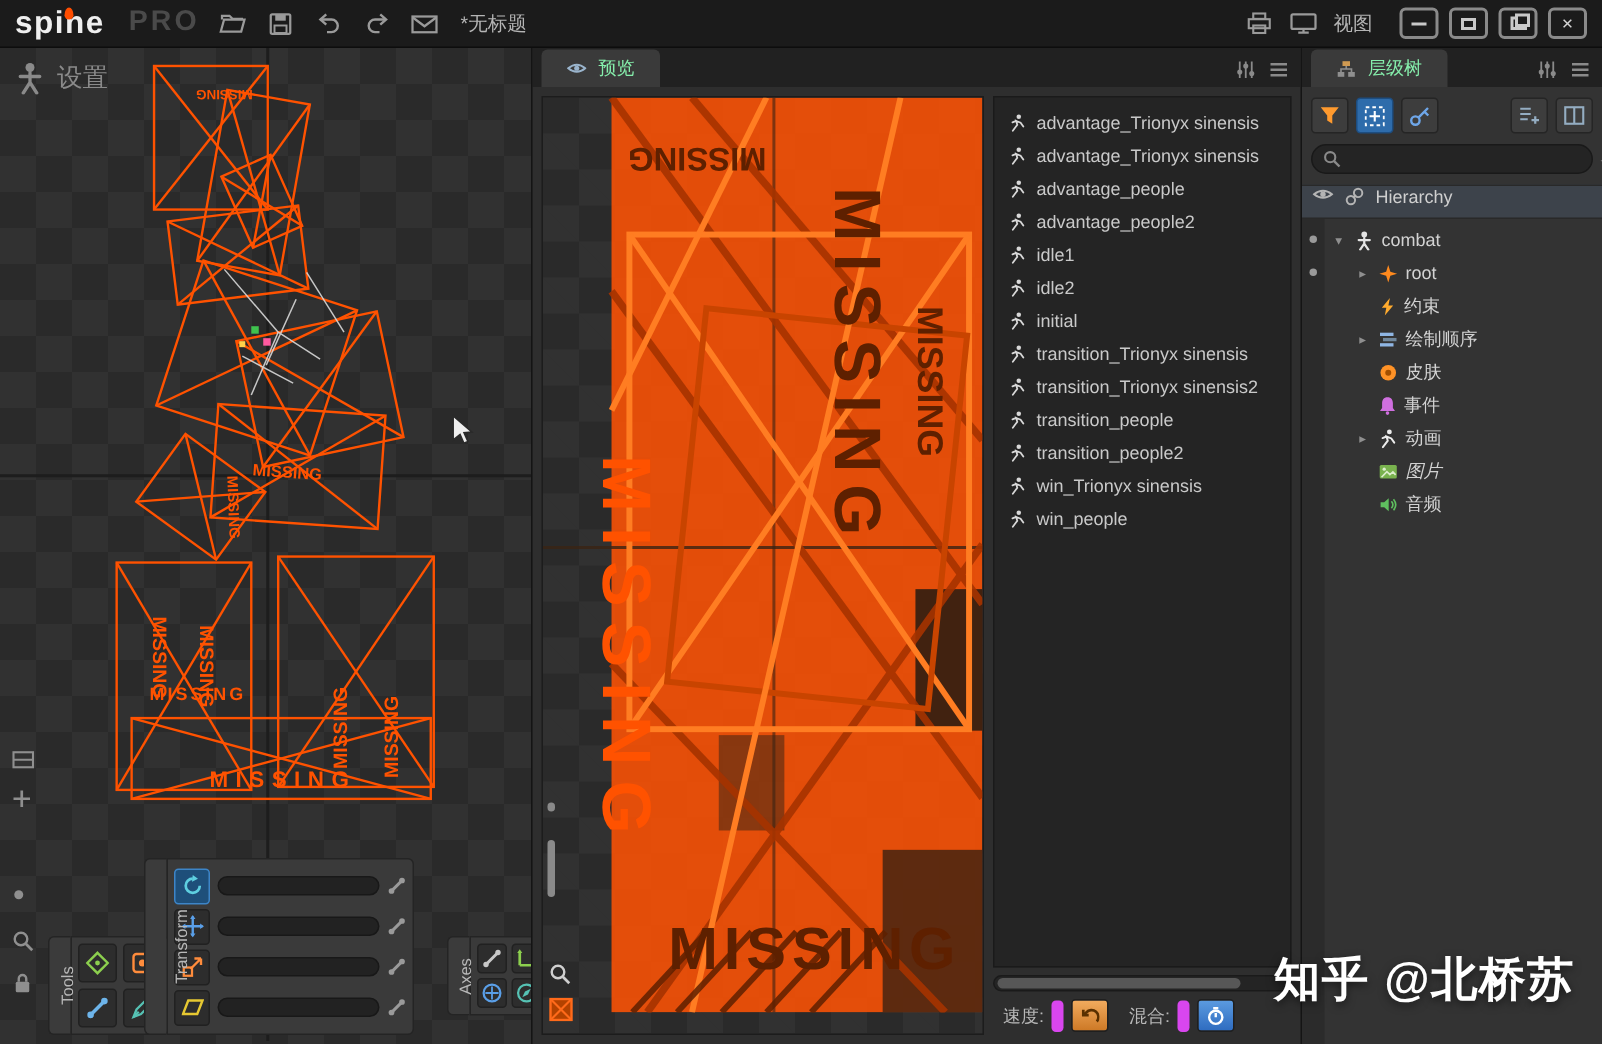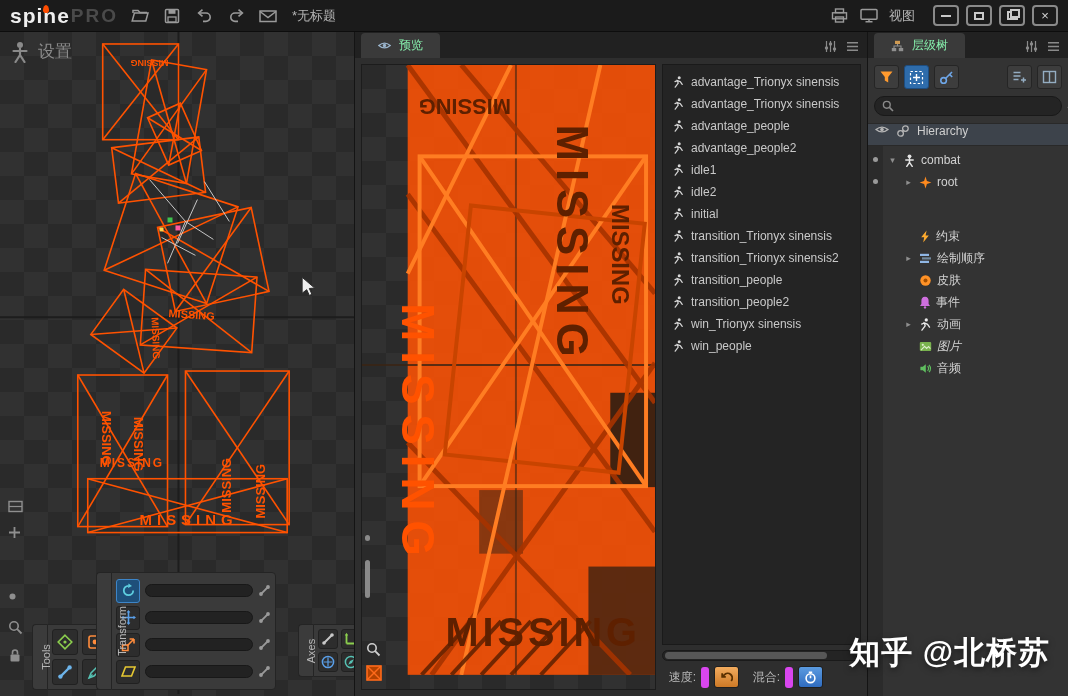--- a/index.html
+++ b/index.html
@@ -2,21 +2,21 @@
 <html><head>
 <meta charset="utf-8">
 <style>
 *{box-sizing:border-box;margin:0;padding:0;user-select:none}
 html,body{width:1068px;height:696px;overflow:hidden}
 body{font-family:"Liberation Sans","DejaVu Sans",sans-serif;background:#282828;color:#c0c0c0;position:relative;font-size:12px}
 button{font-family:inherit}
 .icon svg{display:block}
 
 .titlebar{height:32px;background:#1b1b1b;display:flex;align-items:center;padding:0 10px;gap:12px;border-bottom:1px solid #0d0d0d}
-.logo-wrap{display:flex;align-items:center;gap:1px;position:relative}
+.logo-wrap{display:flex;align-items:flex-start;gap:16px;position:relative}
 .logo{font-size:21px;font-weight:700;color:#efefef;letter-spacing:1px}
 .logo-dot{position:absolute;left:33px;top:1px;width:6px;height:8px;background:#ff4d00;border-radius:50% 50% 50% 50%/65% 65% 35% 35%}
 .pro{font-size:19px;font-weight:700;color:#4a4a4a;letter-spacing:2px}
 .tb-group{display:flex;gap:12px;align-items:center}
 .tb-btn{width:20px;height:20px;display:grid;place-items:center}
 .doc-title{color:#b5b5b5;font-size:13px;margin-left:2px}
 .tb-right{margin-left:auto;display:flex;align-items:center;gap:10px}
 .view-label{color:#b5b5b5;font-size:13px}
 .win-controls{display:flex;gap:7px;margin-left:8px}
 .win-btn{width:26px;height:21px;border:2px solid #8a8a8a;border-radius:4px;display:grid;place-items:center;color:#d5d5d5;background:transparent;font-size:13px;line-height:1}
@@ -783,21 +783,21 @@
             </div>
             <div class="tree-row" style="padding-left: 20px;">
               <span class="tree-arrow">▸</span>
               <span class="icon">
                 <svg width="13" height="13" viewBox="0 0 13 13">
                   <path d="M6.5 0.6 L7.9 5.1 L12.4 6.5 L7.9 7.9 L6.5 12.4 L5.1 7.9 L0.6 6.5 L5.1 5.1 Z" fill="#ff8a1e"></path>
                 </svg>
               </span>
               <span>root</span>
             </div>
-            <div class="tree-row" style="padding-left: 20px; margin-top: 32px;">
+            <div class="tree-row" style="padding-left: 20px;">
               <span class="tree-arrow"></span>
               <span class="icon">
                 <svg width="12" height="13" viewBox="0 0 12 13">
                   <path d="M7.6 0.6 L2.2 7.2 H5.2 L4.2 12.4 L9.8 5.6 H6.6 Z" fill="#ffab2e"></path>
                 </svg>
               </span>
               <span>约束</span>
             </div>
             <div class="tree-row" style="padding-left: 20px;">
               <span class="tree-arrow">▸</span>

